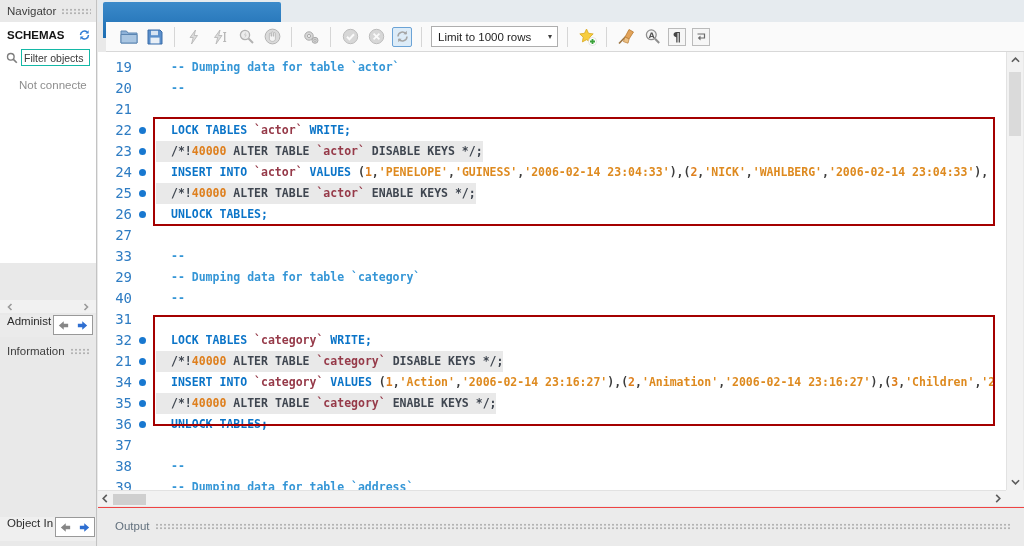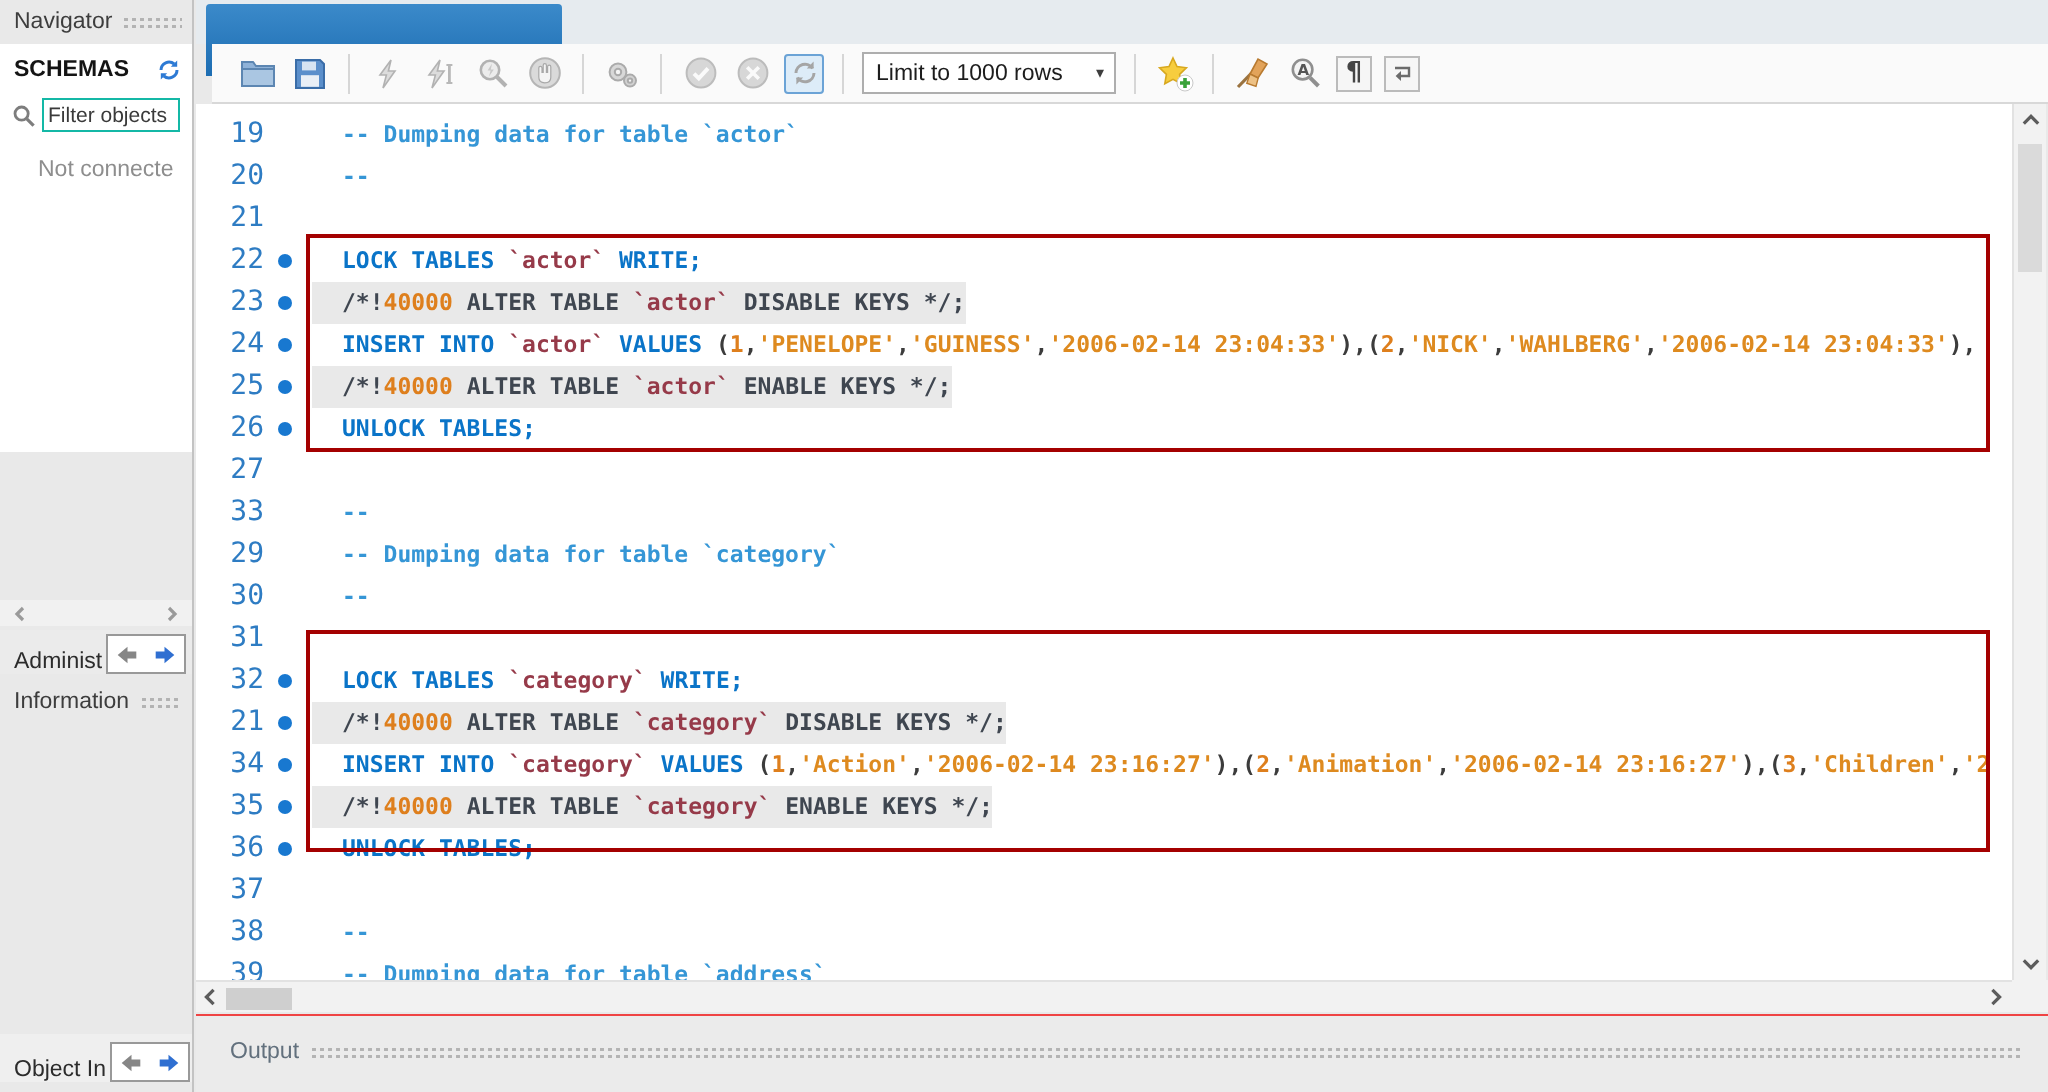--- a/index.html
+++ b/index.html
@@ -6,30 +6,30 @@
   body{width:1024px;height:546px;position:relative;overflow:hidden;
        font-family:"Liberation Sans",sans-serif;background:#e9e9e9;font-size:11.5px;color:#333}
   svg{display:block}
   
   #sidebar{position:absolute;left:0;top:0;width:97px;height:546px;background:#e9e9e9;
            border-right:1px solid #c3c3c3;box-sizing:border-box;overflow:hidden}
   .phead{height:22px;display:flex;align-items:center;padding:0 5px 0 7px;color:#3d3d3d;white-space:nowrap}
   .dots{flex:1;height:7px;margin-left:5px;
         background-image:radial-gradient(circle,#b3b3b3 .9px,transparent 1px);
         background-size:4px 3.5px}
-  .side-white{position:absolute;top:22px;left:0;width:96px;height:204px;background:#fff}
+  .side-white{position:absolute;top:22px;left:0;width:96px;height:241px;background:#fff}
   .schemas-row{display:flex;align-items:center;height:18px;padding:4px 5px 0 7px}
   .schemas-label{font-weight:bold;font-size:11.5px;color:#141414;flex:1}
   .filter-row{display:flex;align-items:center;gap:3px;padding:5px 3px 0 6px}
   .filter-input{width:63px;height:15px;border:1px solid #14b8a6;font-size:10.5px;padding:0 2px;
                 color:#3a3a3a;font-family:"Liberation Sans",sans-serif;background:#fff}
   .notconn{margin:13px 0 16px 19px;color:#8e8e8e;white-space:nowrap}
   .minibar{position:absolute;top:300px;left:0;width:96px;height:13px;background:#f1f1f1;
            display:flex;justify-content:space-between;align-items:center;padding:0 6px;box-sizing:border-box}
-  .side-row{position:absolute;left:0;width:96px;height:22px;display:flex;align-items:flex-end;
+  .side-row{position:absolute;left:0;width:96px;height:22px;display:flex;align-items:flex-start;
             padding-left:7px;box-sizing:border-box;color:#2c2c2c;background:#ebebeb;white-space:nowrap}
   .spinbox{margin-left:2px;width:38px;height:18px;background:#fff;border:1px solid #999;
            display:flex;align-items:center;justify-content:space-around;flex:none}
   
   #main{position:absolute;left:98px;top:0;width:926px;height:546px}
   .tabbar{position:absolute;left:0;top:0;width:926px;height:22px;background:#e6ebef}
   .tab{position:absolute;left:5px;top:2px;width:178px;height:36px;box-sizing:border-box;
        background:linear-gradient(#3b8aca,#1d6db2);display:flex;align-items:flex-end;padding:0 7px;
        border-radius:2px 2px 0 0}
   .tab-title{flex:1;color:#0c2741;white-space:nowrap;overflow:hidden}
@@ -374,21 +374,21 @@
         </div>
         <div class="crow">
           <span class="gut">
             <span class="lnum">29</span>
             <span class="ldot"></span>
           </span>
           <span class="stmt"><span class="tk-c">-- Dumping data for table `category`</span></span>
         </div>
         <div class="crow">
           <span class="gut">
-            <span class="lnum">30</span>
+            <span class="lnum">40</span>
             <span class="ldot"></span>
           </span>
           <span class="stmt"><span class="tk-c">--</span></span>
         </div>
         <div class="crow">
           <span class="gut">
             <span class="lnum">31</span>
             <span class="ldot"></span>
           </span>
           <span class="stmt"></span>

